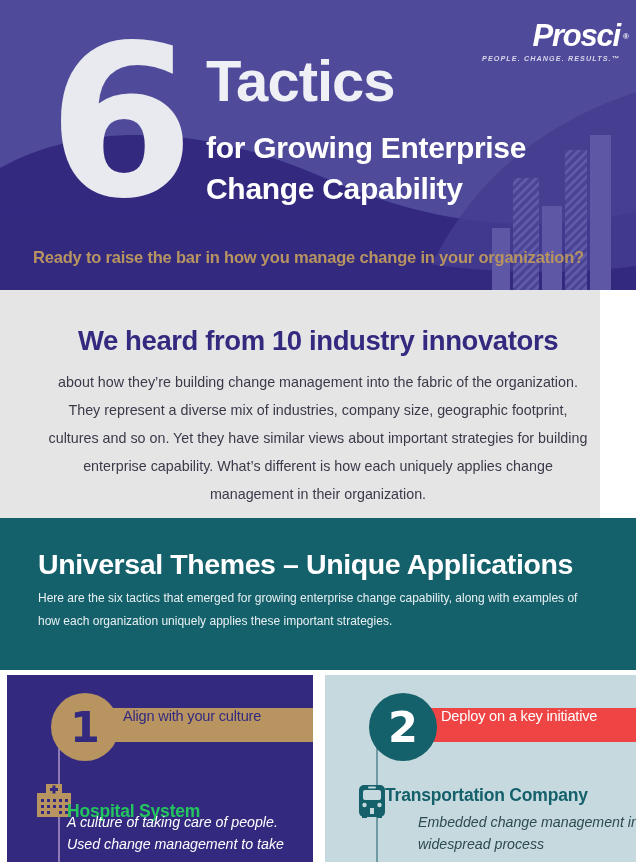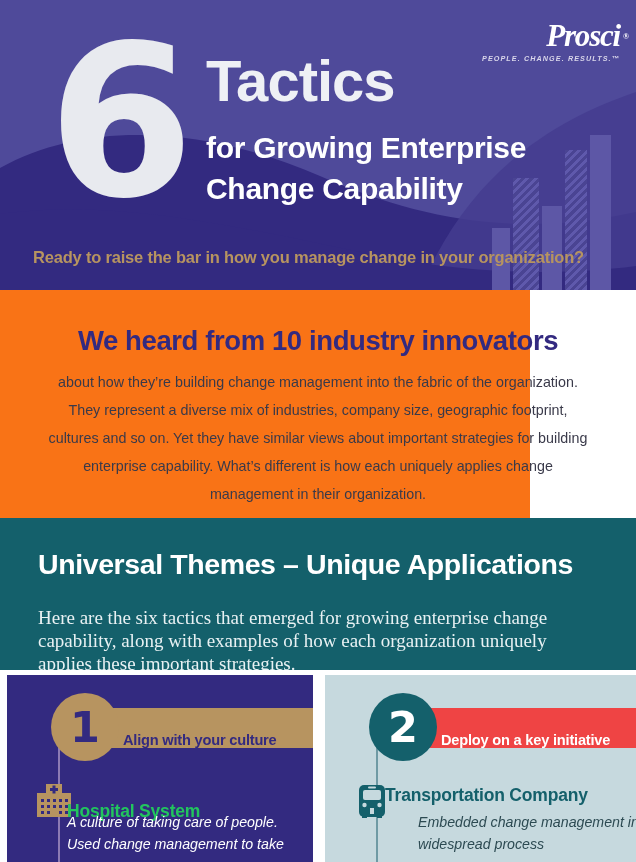--- a/index.html
+++ b/index.html
@@ -44,69 +44,69 @@
     color:#ffffff;letter-spacing:-0.3px;width:420px;
   }
   .ready{
     position:absolute;left:33px;top:248px;
     font-size:16.5px;font-weight:700;color:#b79460;letter-spacing:-0.2px;
   }
 
   
   .logo{position:absolute;right:16px;top:20px;text-align:right;}
   .logo-word{
-    font-family:Liberation Serif, serif;
+    font-family:Liberation Sans, sans-serif;
     font-size:31px;line-height:31px;font-weight:700;font-style:italic;
     color:#ffffff;letter-spacing:-1.2px;position:relative;display:inline-block;
   }
   .logo-tm{
     position:absolute;right:-9px;top:1px;font-size:8px;font-style:normal;
     font-weight:700;letter-spacing:0;
   }
   .logo-tag{
     font-size:7.2px;font-weight:700;font-style:italic;color:#d9d6ea;
     letter-spacing:1.1px;margin-top:3px;
   }
 
   
-  .intro{position:relative;width:530px;height:228px;background:#f97316;}
+  .intro{position:relative;width:600px;height:228px;background:#e5e5e5;}
   .intro-h{
     position:absolute;top:35px;left:0;width:636px;text-align:center;
     font-size:27.5px;font-weight:700;color:#332a80;letter-spacing:-0.4px;
   }
   .intro-p{
     position:absolute;top:78px;left:42px;width:552px;text-align:center;
     font-size:14.3px;line-height:28px;color:#3a3a4a;
   }
 
   
   .teal{position:relative;width:636px;height:152px;background:#14606b;}
   .teal-h{
     position:absolute;top:30px;left:38px;
     font-size:28.5px;font-weight:700;color:#ffffff;letter-spacing:-0.4px;
   }
   .teal-p{
-    position:absolute;top:88px;left:38px;width:560px;
-    font-size:19px;line-height:23px;color:#e8f1f3;font-family:Liberation Serif, serif;
+    position:absolute;top:69px;left:38px;width:560px;
+    font-size:12px;line-height:23px;color:#e8f1f3;
   }
 
   
   .cards{position:relative;width:636px;height:192px;background:#fff;}
   .card{position:absolute;top:5px;height:187px;overflow:hidden;}
   .card.c1{left:7px;width:306px;background:#332a80;}
   .card.c2{left:325px;width:311px;background:#c6d9de;}
 
   .connector{position:absolute;width:2px;top:38px;bottom:0;}
   .c1 .connector{left:51px;background:#8c7bb4;}
   .c2 .connector{left:51px;background:#6f9aa4;}
 
   .banner{
-    position:absolute;left:72px;top:33px;height:40px;
-    display:flex;align-items:flex-end;padding-left:44px;
-    font-size:14.6px;font-weight:700;letter-spacing:-0.2px;
+    position:absolute;left:72px;top:33px;height:34px;
+    display:flex;align-items:flex-start;padding-left:44px;
+    font-size:14.6px;font-weight:400;letter-spacing:-0.2px;
     white-space:nowrap;
   }
   .c1 .banner{background:#b79460;color:#332a80;right:0;}
   .c2 .banner{background:#ef4444;color:#ffffff;right:0;}
 
   .numcircle{
     position:absolute;left:44px;top:18px;width:68px;height:68px;border-radius:50%;
     display:flex;align-items:center;justify-content:center;
     font-size:43px;font-weight:700;line-height:1;
     font-family:"DejaVu Sans", sans-serif;

